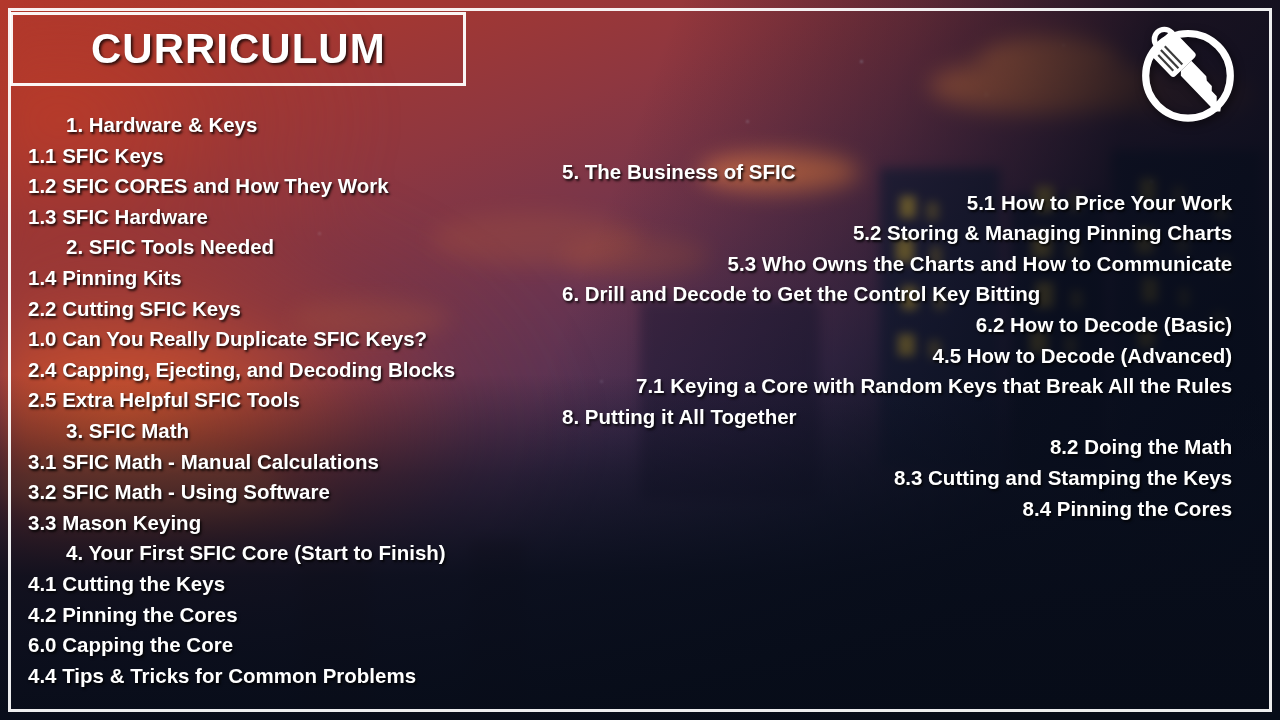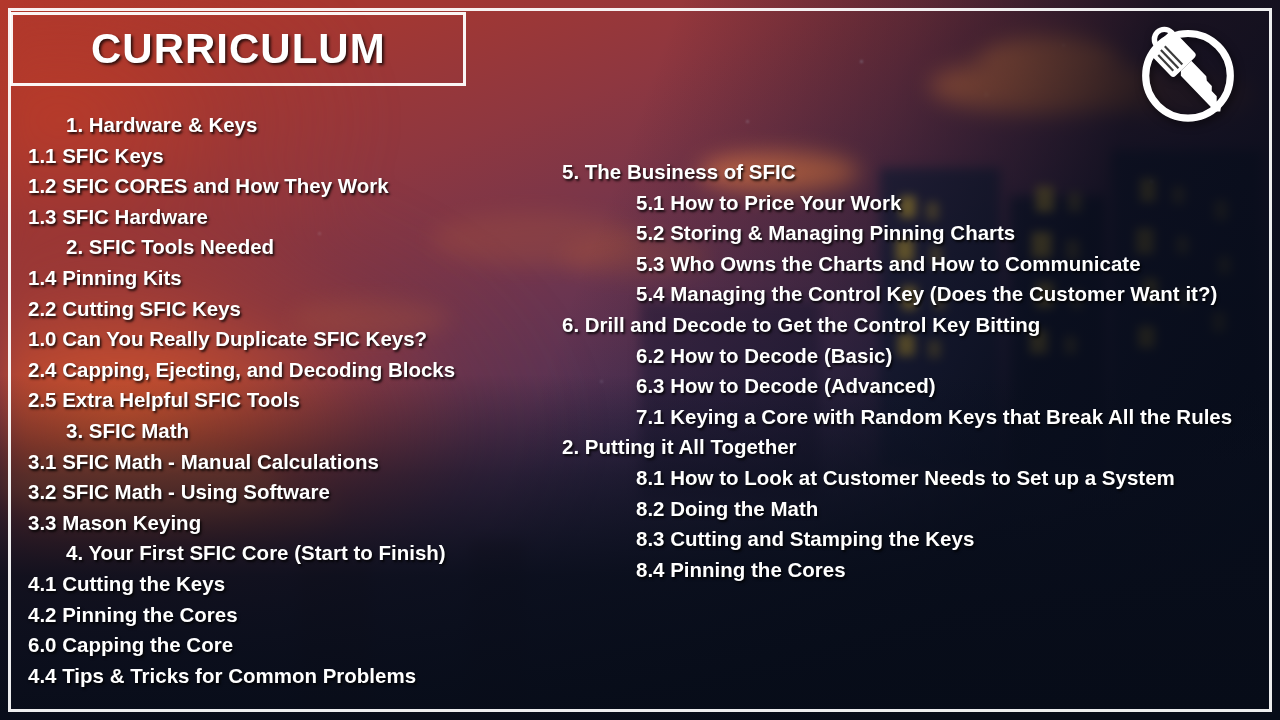--- a/index.html
+++ b/index.html
@@ -156,21 +156,21 @@
   #col-left { left: 0px; top: 110px; margin-left: 28px; }
   #col-right { left: 524px; top: 157px; }
 
   .item {
     line-height: 30.6px;
     height: 30.6px;
   }
   .item.lvl1 { padding-left: 38px; }
   .item.lvl2 { }
   #col-right .item.lvl1 { padding-left: 38px; }
-  #col-right .item.lvl2 { padding-left: 112px; }
+  #col-right .item.lvl2 { padding-left: 112px; text-align: right; }
 </style>
 </head>
 <body>
 
 <div id="slide">
 
   <div class="bg-layer bg-sky"></div>
 
   <div class="bg-layer">
 
@@ -282,25 +282,23 @@
       <div class="item lvl2">4.2 Pinning the Cores</div>
       <div class="item lvl2">6.0 Capping the Core</div>
       <div class="item lvl2">4.4 Tips &amp; Tricks for Common Problems</div>
     </div>
 
   <div class="column" id="col-right">
       <div class="item lvl1">5. The Business of SFIC</div>
       <div class="item lvl2">5.1 How to Price Your Work</div>
       <div class="item lvl2">5.2 Storing &amp; Managing Pinning Charts</div>
       <div class="item lvl2">5.3 Who Owns the Charts and How to Communicate</div>
-      <div class="item lvl2">5.4 Managing the Control Key (Does the Customer Want it?)</div>
       <div class="item lvl1">6. Drill and Decode to Get the Control Key Bitting</div>
       <div class="item lvl2">6.2 How to Decode (Basic)</div>
-      <div class="item lvl2">6.3 How to Decode (Advanced)</div>
+      <div class="item lvl2">4.5 How to Decode (Advanced)</div>
       <div class="item lvl2">7.1 Keying a Core with Random Keys that Break All the Rules</div>
-      <div class="item lvl1">2. Putting it All Together</div>
-      <div class="item lvl2">8.1 How to Look at Customer Needs to Set up a System</div>
+      <div class="item lvl1">8. Putting it All Together</div>
       <div class="item lvl2">8.2 Doing the Math</div>
       <div class="item lvl2">8.3 Cutting and Stamping the Keys</div>
       <div class="item lvl2">8.4 Pinning the Cores</div>
     </div>
 
 </div>
 
 </body></html>

